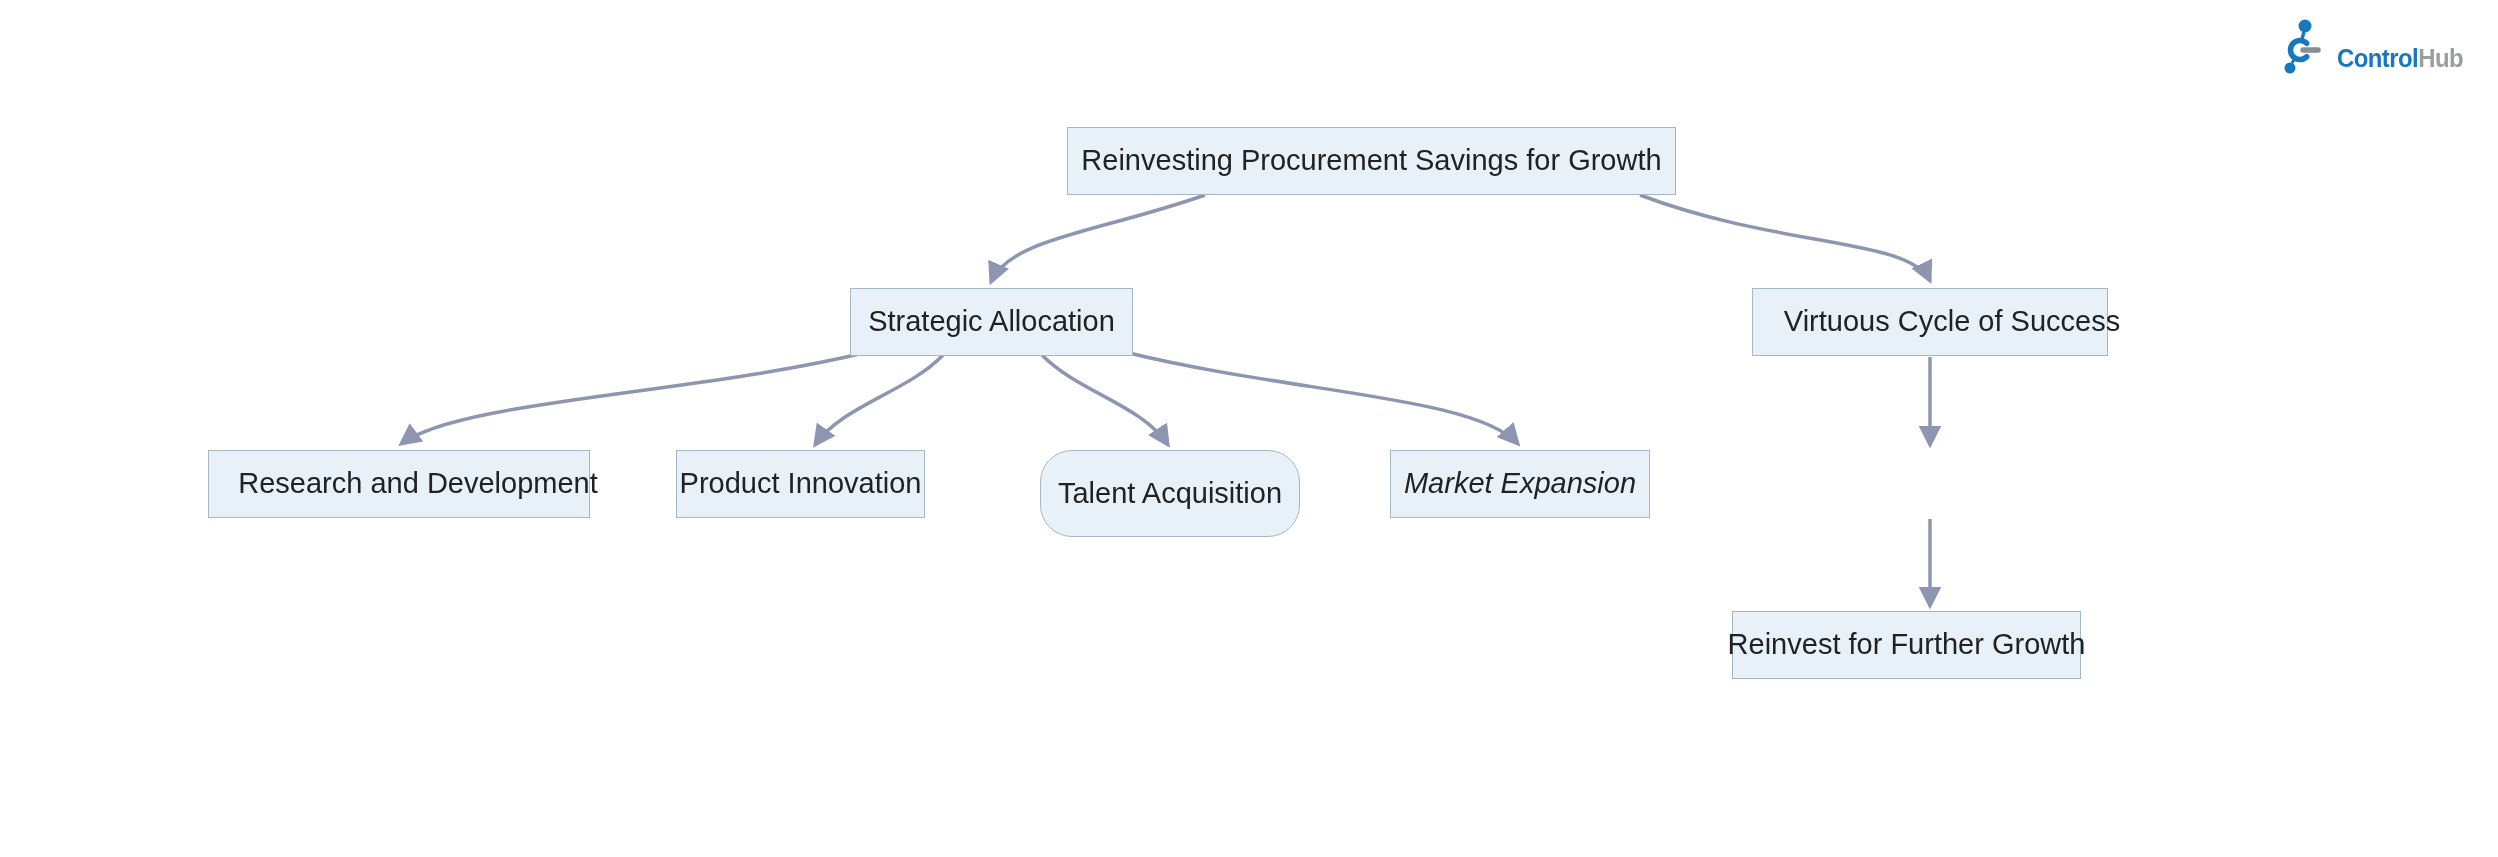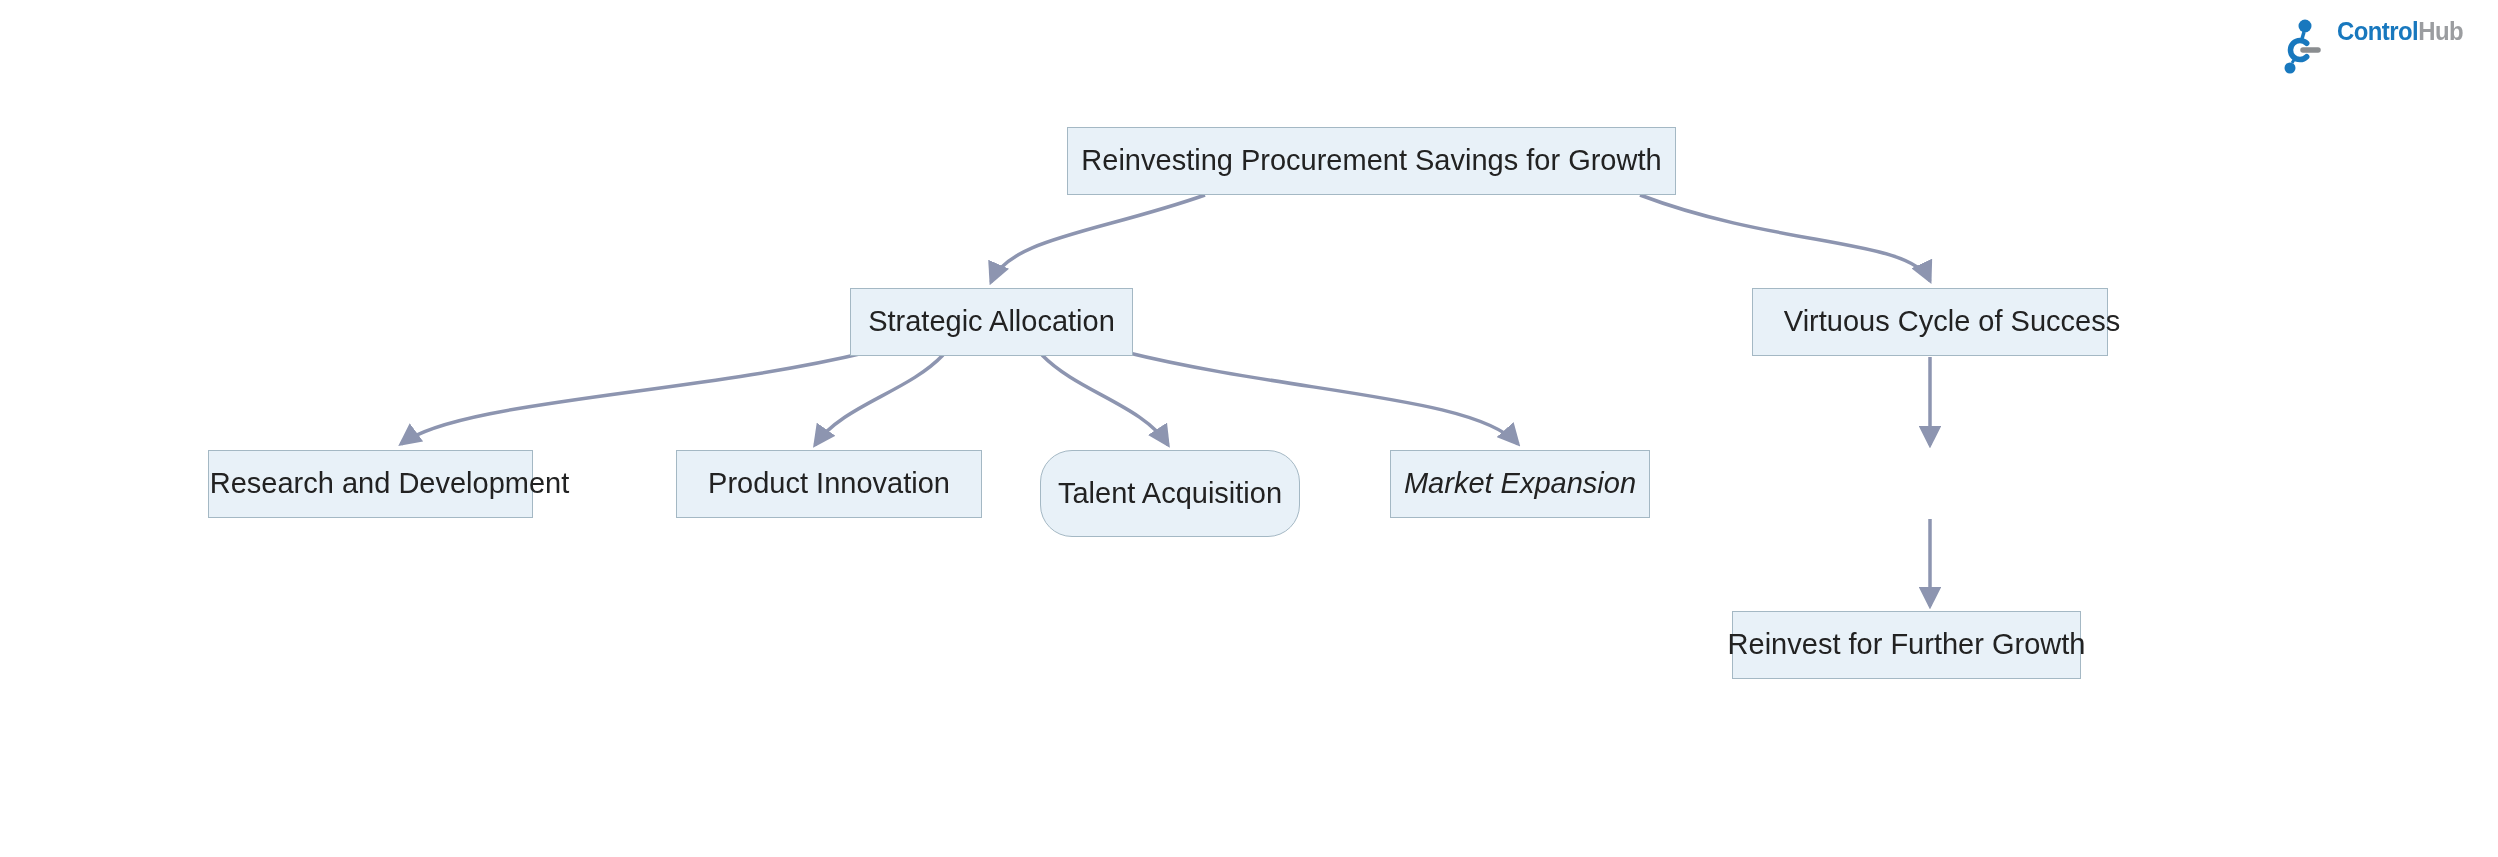--- a/index.html
+++ b/index.html
@@ -29,29 +29,29 @@
     color:var(--text-color);
     font-size:29px;
     line-height:1.15;
     text-align:right;
     white-space:nowrap;
     box-sizing:border-box;
   }
   .node-root     {left:1067px;top:127px;width:609px;height:68px;}
   .node-strategic{left:850px; top:288px;width:283px;height:68px;}
   .node-virtuous {left:1752px;top:288px;width:356px;height:68px;padding-left:44px;}
-  .node-rnd      {left:208px; top:450px;width:325px;height:68px;padding-left:38px;}
-  .node-product  {left:676px; top:450px;width:306px;height:68px;}
+  .node-rnd      {left:208px; top:450px;width:382px;height:68px;padding-left:38px;}
+  .node-product  {left:676px; top:450px;width:249px;height:68px;}
   .node-talent   {left:1040px;top:450px;width:260px;height:87px;border-radius:32px;}
   .node-market   {left:1390px;top:450px;width:260px;height:68px;font-style:italic;}
   .node-generate {left:1735px;top:450px;width:390px;height:68px;}
   .node-reinvest {left:1732px;top:611px;width:349px;height:68px;}
   .logo{
     position:absolute;top:16px;right:24px;
-    display:flex;align-items:flex-start;gap:5px;
+    display:flex;align-items:flex-end;gap:5px;
   }
   .logo-text{
     font-size:26px;font-weight:bold;letter-spacing:-0.6px;
     transform:scaleX(0.92);transform-origin:left center;
     white-space:nowrap;
   }
   .logo-text .brand-primary{color:var(--logo-primary);}
   .logo-text .brand-secondary{color:var(--logo-secondary);}
 </style>
 </head>

